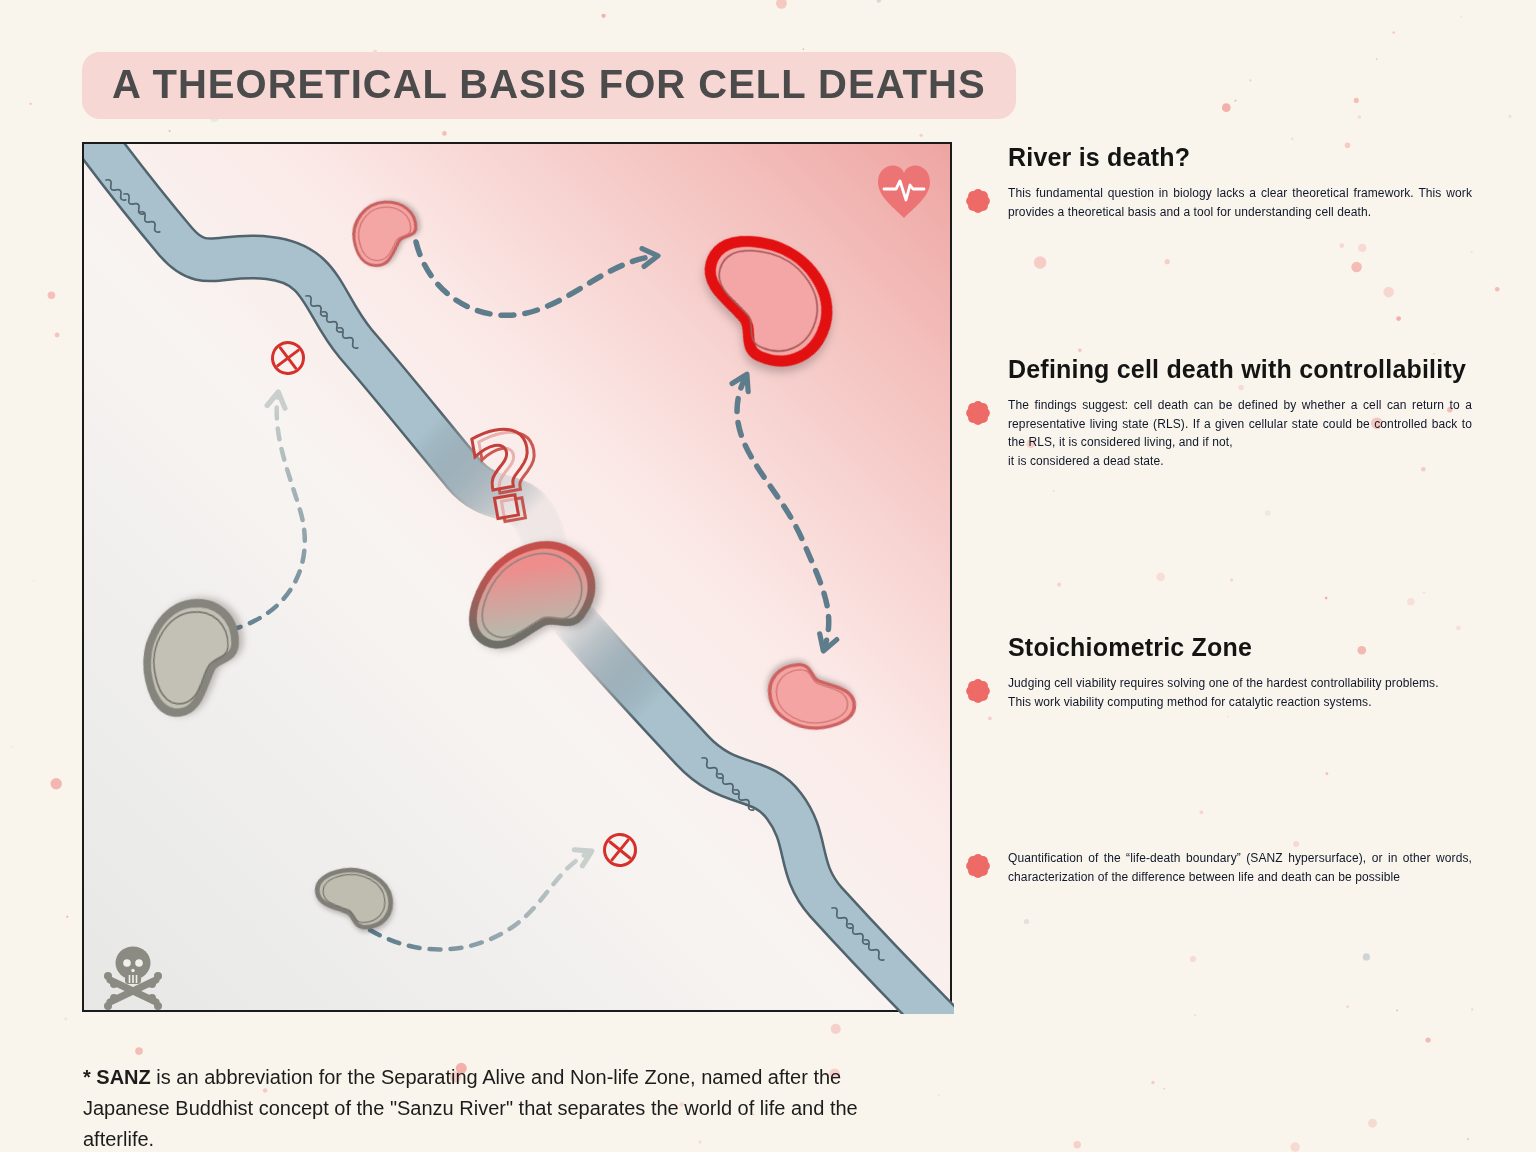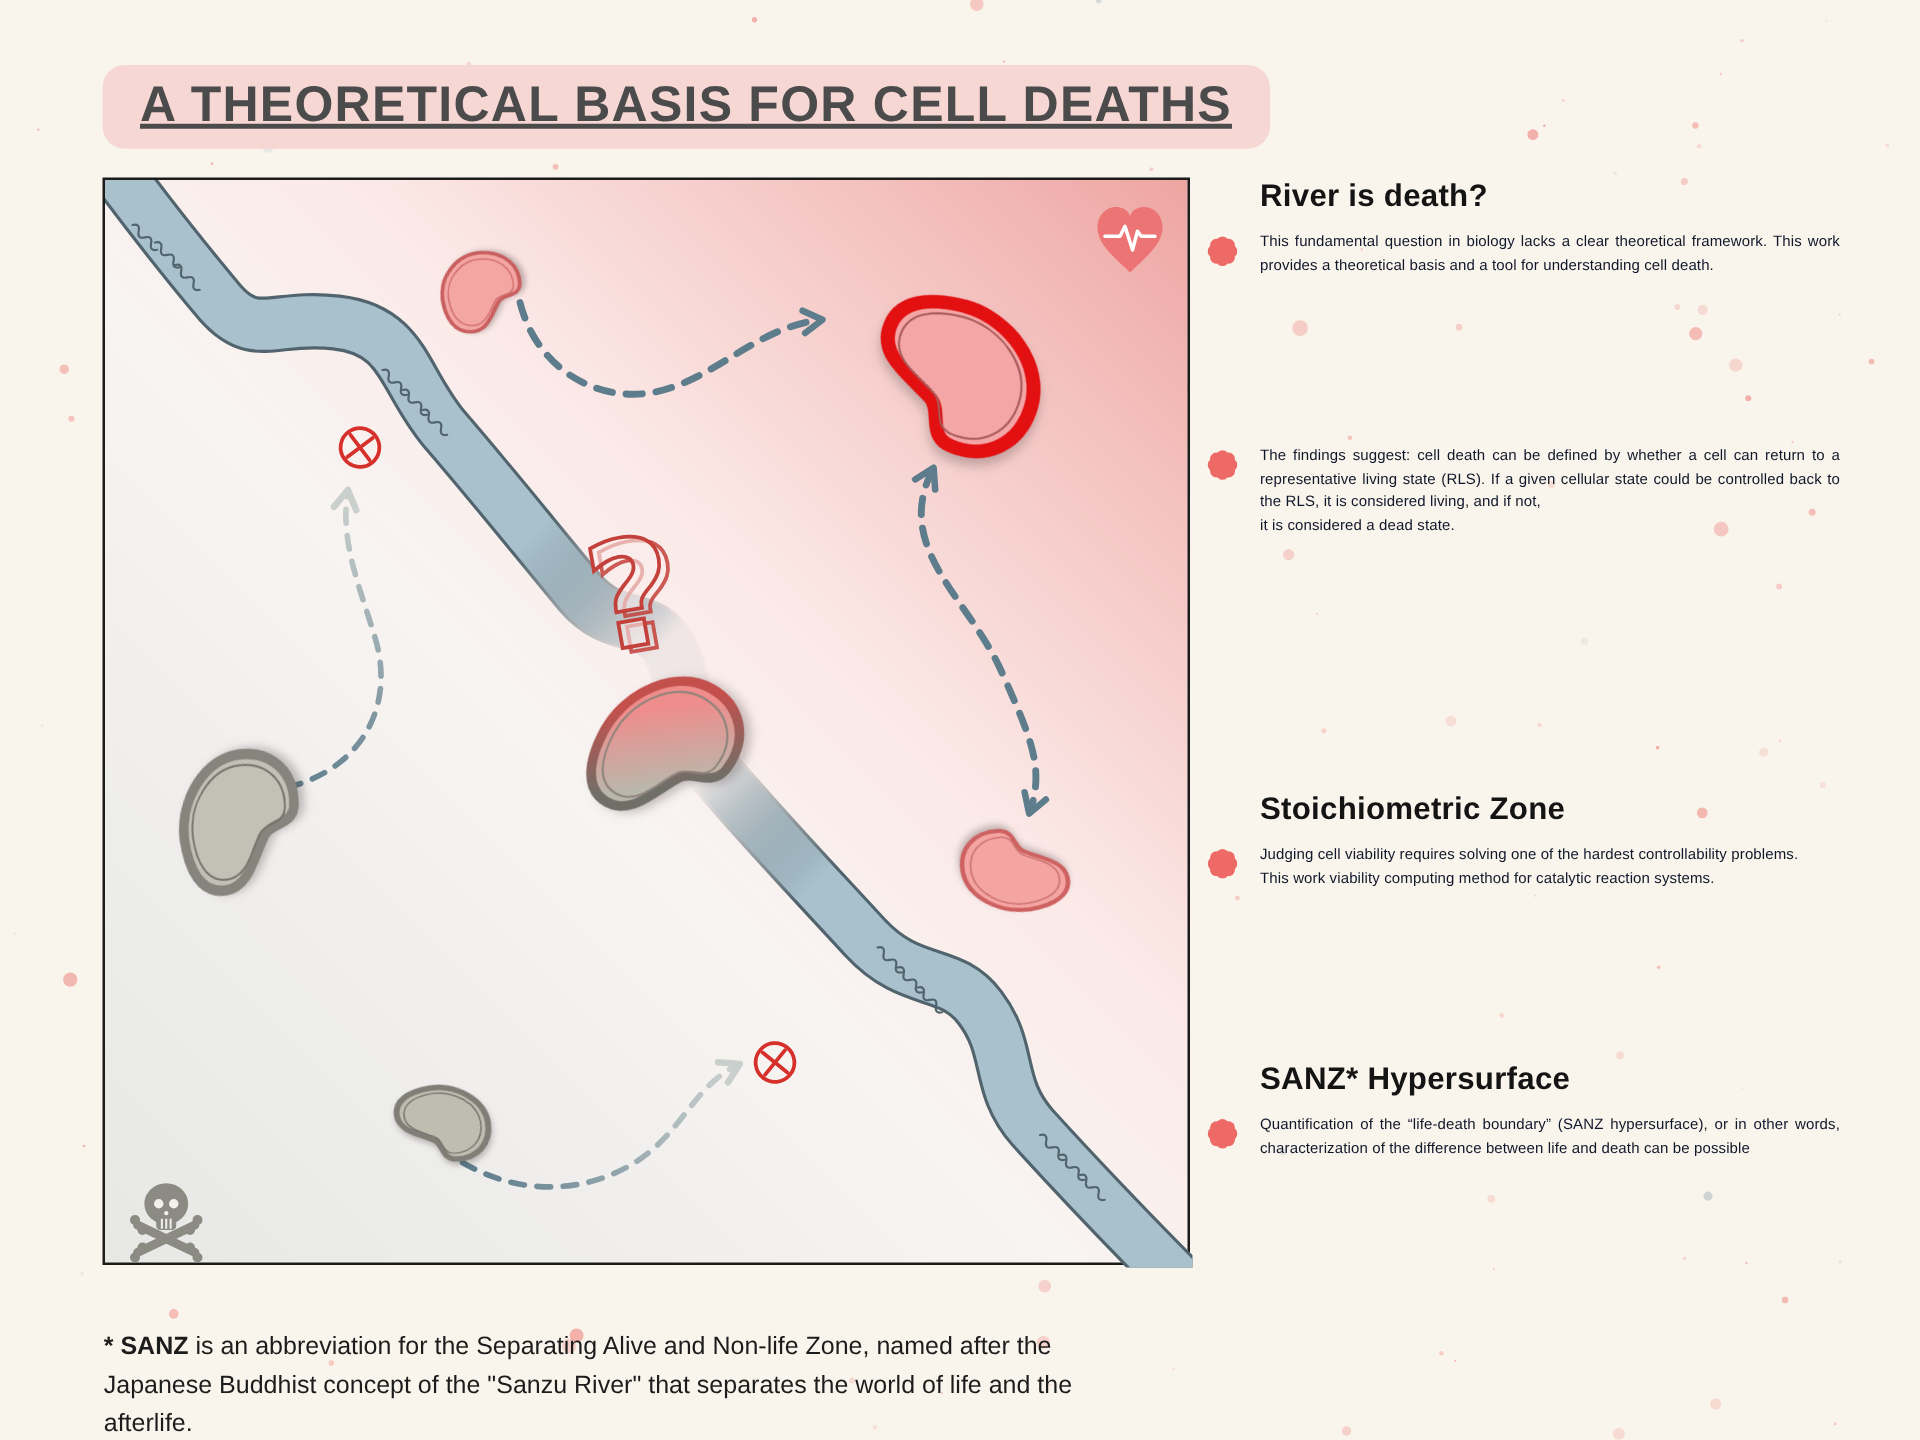--- a/index.html
+++ b/index.html
@@ -13,21 +13,21 @@
   #splatter{position:absolute;inset:0;z-index:0;}
 
   
   .banner{
     position:absolute;left:82px;top:52px;z-index:2;
     background:#f6d7d4;border-radius:18px;
     padding:10px 30px 12px 30px;white-space:nowrap;
   }
   .banner h1{
     margin:0;font-size:40px;font-weight:700;letter-spacing:1px;
-    color:#4b4b4b;font-family:"Liberation Sans", sans-serif;text-decoration:underline;
+    color:#4b4b4b;font-family:"Liberation Sans", sans-serif;
   }
 
   
   .panel{
     position:absolute;left:82px;top:142px;width:870px;height:870px;z-index:1;
     border:2.5px solid #1b1b1b;box-sizing:border-box;
     background:linear-gradient(to bottom left,
       #eea5a2 0%, #f4c3c0 16%, #fbe9e7 38%, #f8f4f2 55%, #ececea 84%, #e7e7e5 100%);
   }
   .panel svg{position:absolute;inset:0;display:block;}
@@ -435,20 +435,21 @@
               <circle cx="-4.5" cy="4.5" r="4.6"></circle>
             <circle cx="4.5" cy="-4.5" r="4.6"></circle>
               <circle cx="-4.5" cy="-4.5" r="4.6"></circle>
           </g>
         </svg>
         <p class="sec-body" style="margin:0">This fundamental question in biology lacks a clear theoretical framework. This work provides a theoretical basis and a tool for understanding cell death.</p>
       </div>
     </div>
 
     <div class="section" style="top:212px;">
+      <h2 class="sec-head">Defining cell death with controllability</h2>
       <div class="sec-row">
         <svg class="bullet" viewBox="-11 -11 22 22">
           <g fill="#ed6a66">
             <circle r="6"></circle>
               <circle cx="6.3" r="4.6"></circle>
               <circle cx="-6.3" r="4.6"></circle>
             <circle cy="6.3" r="4.6"></circle>
               <circle cy="-6.3" r="4.6"></circle>
             <circle cx="4.5" cy="4.5" r="4.6"></circle>
               <circle cx="-4.5" cy="4.5" r="4.6"></circle>
@@ -476,21 +477,20 @@
             <circle cx="4.5" cy="-4.5" r="4.6"></circle>
               <circle cx="-4.5" cy="-4.5" r="4.6"></circle>
           </g>
         </svg>
         <p class="sec-body" style="margin:0">Judging cell viability requires solving one of the hardest controllability problems.
 This work viability computing method for catalytic reaction systems.</p>
       </div>
     </div>
 
     <div class="section" style="top:706px;">
-      <h2 class="sec-head">SANZ* Hypersurface</h2>
       <div class="sec-row">
         <svg class="bullet" viewBox="-11 -11 22 22">
           <g fill="#ed6a66">
             <circle r="6"></circle>
               <circle cx="6.3" r="4.6"></circle>
               <circle cx="-6.3" r="4.6"></circle>
             <circle cy="6.3" r="4.6"></circle>
               <circle cy="-6.3" r="4.6"></circle>
             <circle cx="4.5" cy="4.5" r="4.6"></circle>
               <circle cx="-4.5" cy="4.5" r="4.6"></circle>

